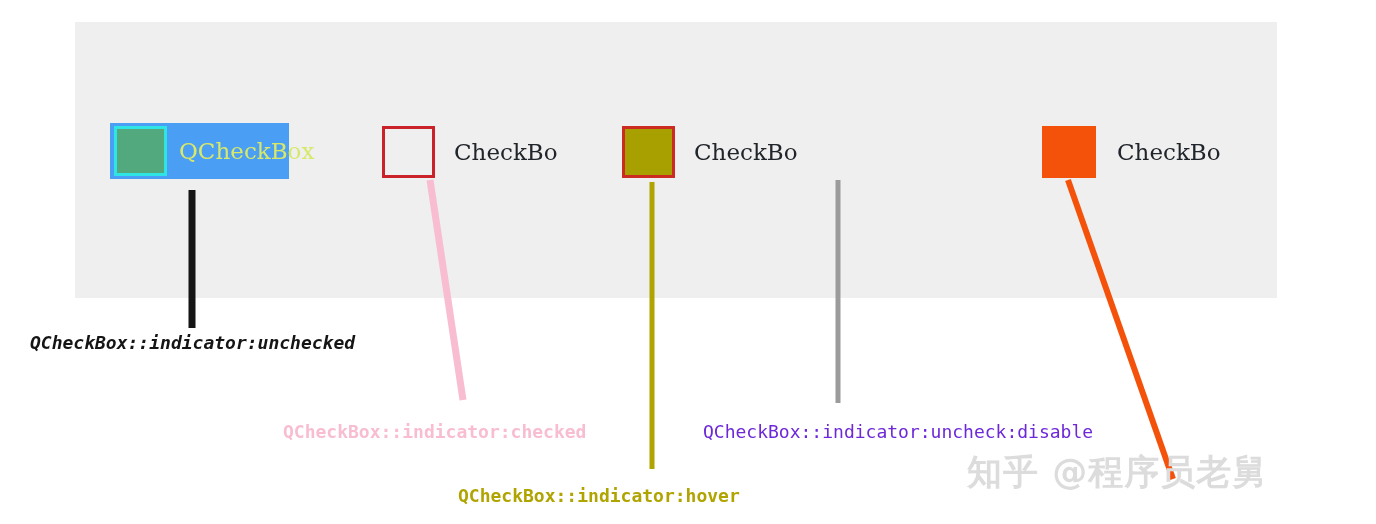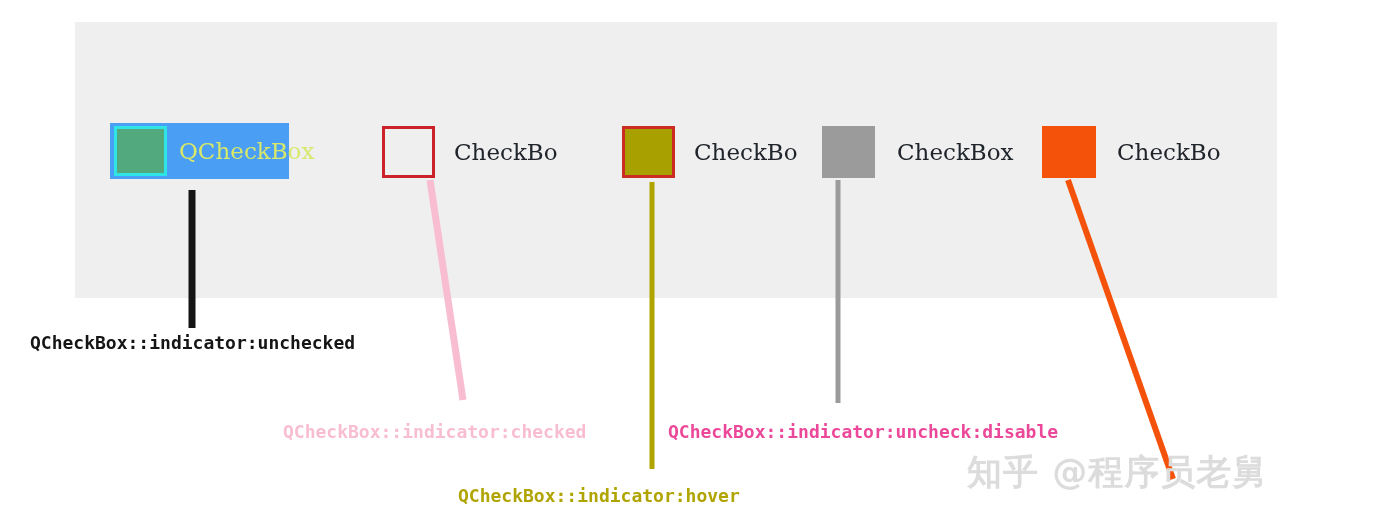--- a/index.html
+++ b/index.html
@@ -124,24 +124,24 @@
 
   
   .caption {
     position: absolute;
     white-space: nowrap;
     font-family: "DejaVu Sans Mono", monospace;
     font-size: 18px;
     letter-spacing: 0px;
     line-height: 1;
   }
-  #cap-unchecked     { left: 30px;  top: 334px;  color: #151515; font-weight: bold; }
+  #cap-unchecked     { left: 30px;  top: 334px;  color: #151515; font-weight: bold; font-style: italic; }
   #cap-checked       { left: 283px; top: 423px;  color: #f8bdd0; font-weight: bold; }
   #cap-hover         { left: 458px; top: 487px;  color: #b0a400; font-weight: bold; }
-  #cap-disable       { left: 668px; top: 423px;  color: #ec4899; font-weight: bold; }
+  #cap-disable       { left: 703px; top: 423px;  color: #6d28d9; font-weight: normal; }
   #cap-indeterminate { left: 977px; top: 487px;  color: #f4520a; font-weight: bold; }
 
   
   #watermark {
     position: absolute;
     left: 967px;
     top: 449px;
     color: #dcdcdc;
     font-family: "DejaVu Sans", sans-serif;
     font-size: 35px;
@@ -173,24 +173,20 @@
   <div class="checkbox" id="cb-checked">
     <span class="cb-indicator"></span>
     <span class="cb-label">CheckBo</span>
   </div>
 
   <div class="checkbox" id="cb-hover">
     <span class="cb-indicator"></span>
     <span class="cb-label">CheckBo</span>
   </div>
 
-  <div class="checkbox" id="cb-disable">
-    <span class="cb-indicator"></span>
-    <span class="cb-label">CheckBox</span>
-  </div>
 
   <div class="checkbox" id="cb-indeterminate">
     <span class="cb-indicator"></span>
     <span class="cb-label">CheckBo</span>
   </div>
 
   <div class="caption" id="cap-unchecked">QCheckBox::indicator:unchecked</div>
   <div class="caption" id="cap-hover">QCheckBox::indicator:hover</div>
   <div class="caption" id="cap-checked">QCheckBox::indicator:checked</div>
   <div class="caption" id="cap-disable">QCheckBox::indicator:uncheck:disable</div>

